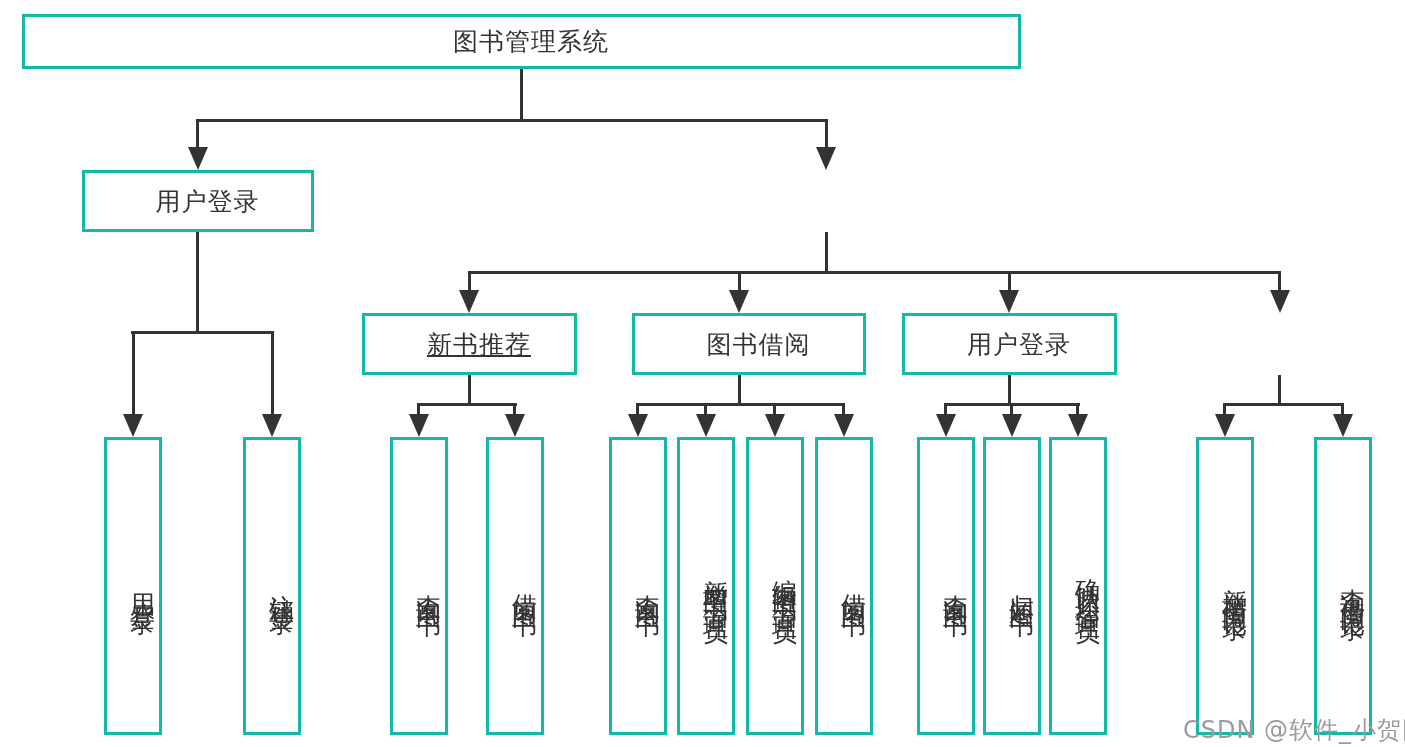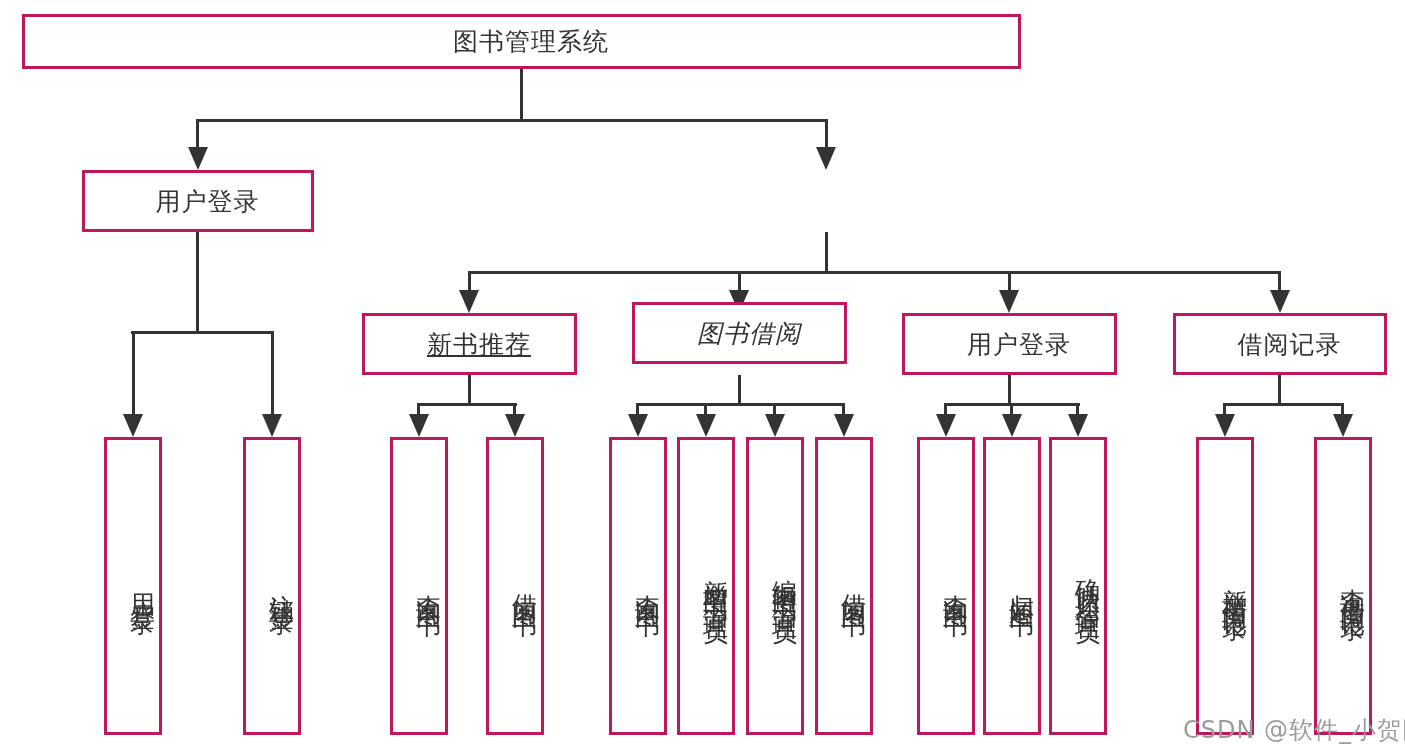--- a/index.html
+++ b/index.html
@@ -8,21 +8,21 @@
     position: relative;
     width: 1405px;
     height: 747px;
     background: #ffffff;
     font-family: "DejaVu Sans", "Liberation Sans", sans-serif;
     overflow: hidden;
   }
   .box {
     position: absolute;
     background: #ffffff;
-    border: 3px solid #be185d;
+    border: 3px solid #14b8a6;
     display: flex;
     align-items: center;
     justify-content: center;
     color: #333333;
     font-size: 25px;
     letter-spacing: 1px;
     z-index: 2;
     padding-left: 19px;
   }
   .leaf .vtext {
@@ -86,28 +86,25 @@
   <div class="vline" style="left:738px; top:272px; height:20px;"></div>
   <div class="ah" style="left:729px; top:290px;"></div>
   <div class="vline" style="left:1008px; top:272px; height:20px;"></div>
   <div class="ah" style="left:999px; top:290px;"></div>
   <div class="vline" style="left:1278px; top:272px; height:20px;"></div>
   <div class="ah" style="left:1270px; top:290px;"></div>
 
   <div class="box" style="left:362px; top:313px; width:215px; height:62px;text-decoration:underline;">
     <span>新书推荐</span>
   </div>
-  <div class="box" style="left:632px; top:302px; width:215px; height:62px;font-style:italic;">
+  <div class="box" style="left:632px; top:313px; width:234px; height:62px;">
     <span>图书借阅</span>
   </div>
   <div class="box" style="left:902px; top:313px; width:215px; height:62px;">
     <span>用户登录</span>
-  </div>
-  <div class="box" style="left:1173px; top:313px; width:214px; height:62px;">
-    <span>借阅记录</span>
   </div>
 
   <div class="vline" style="left:468px; top:375px; height:31px;"></div>
   <div class="hline" style="left:417px; top:403px; width:100px;"></div>
   <div class="vline" style="left:417px; top:404px; height:12px;"></div>
   <div class="ah" style="left:409px; top:414px;"></div>
   <div class="vline" style="left:513px; top:404px; height:12px;"></div>
   <div class="ah" style="left:505px; top:414px;"></div>
 
   <div class="vline" style="left:738px; top:375px; height:31px;"></div>

